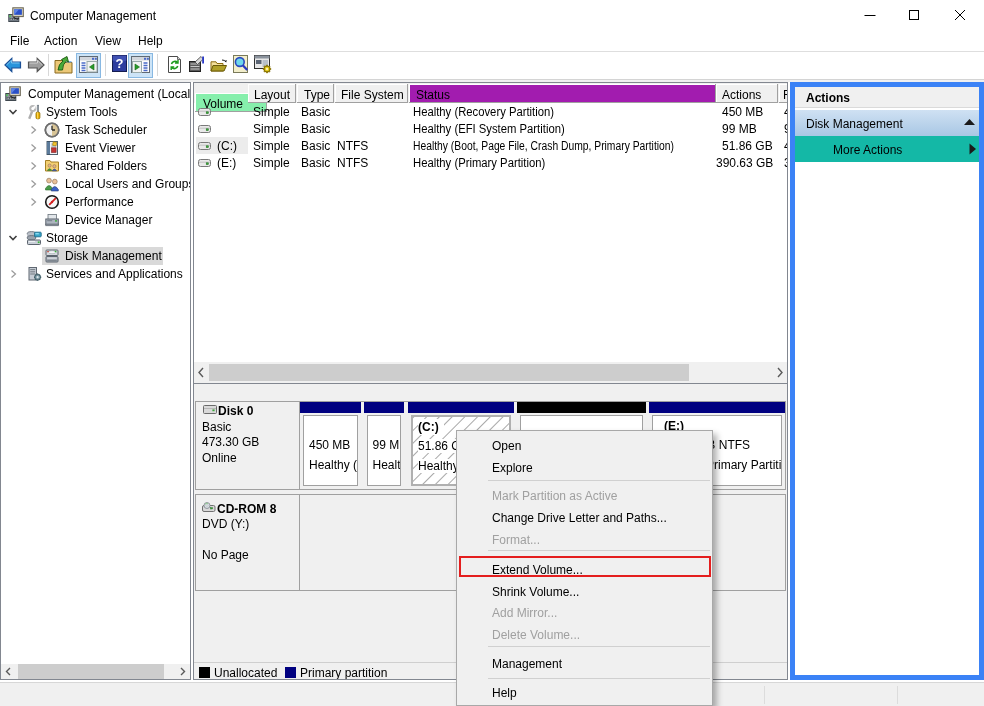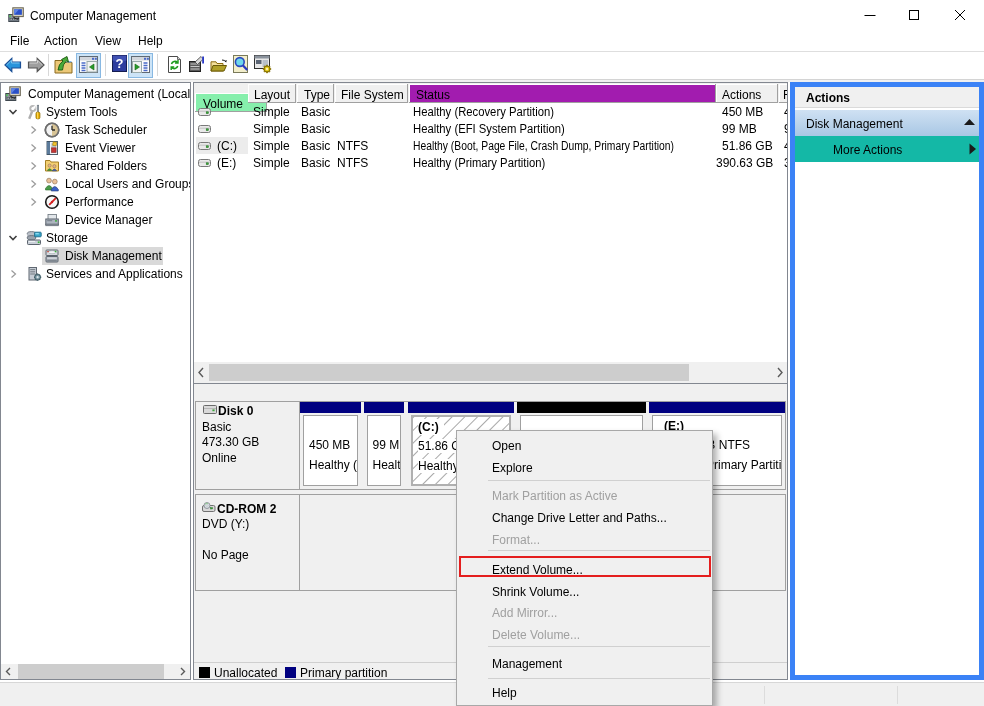--- a/index.html
+++ b/index.html
@@ -368,21 +368,21 @@
 </div>
 <div class="ab" style="left:1px;top:411px;width:591px;height:97px;background:#f0f0f0;border:1px solid #a0a0a0"></div>
 <div class="ab" style="left:1px;top:411px;width:105px;height:97px;border-right:1px solid #a0a0a0">
 <svg style="position:absolute;left:7px;top:8px" width="14" height="11" viewBox="0 0 14 11">
         <rect x="0.5" y="3.5" width="12.5" height="6" rx="1.5" fill="#d9d9d9" stroke="#707070" stroke-width="1"></rect>
         <circle cx="5" cy="3.5" r="3" fill="#d8dce2" stroke="#80888e" stroke-width="0.8"></circle>
         <circle cx="5" cy="3.5" r="0.9" fill="#fff" stroke="#9aa" stroke-width="0.5"></circle>
         <path d="M3.2,2.2 a2.2,2.2 0 0 1 2.6,-0.6" stroke="#7ec87e" stroke-width="0.9" fill="none"></path>
         <rect x="8.6" y="5.6" width="2" height="1.4" fill="#3aa83a" stroke="#1a681a" stroke-width="0.4"></rect>
       </svg>
-<div style="position:absolute;left:22px;top:8px;font-weight:bold;font-size:12px">CD-ROM 2</div>
+<div style="position:absolute;left:22px;top:8px;font-weight:bold;font-size:12px">CD-ROM 8</div>
 <div style="position:absolute;left:7px;top:23px;font-size:12px">DVD (Y:)</div>
 <div style="position:absolute;left:7px;top:54px;font-size:12px">No Page</div>
 </div>
 <div class="ab" style="left:0;top:579px;width:593px;height:18px;background:#f0f0f0;border-top:1px solid #cfcfcf">
 <div style="position:absolute;left:5px;top:4px;width:11px;height:11px;background:#000"></div>
 <div style="position:absolute;left:20px;top:3px;font-size:12px">Unallocated</div>
 <div style="position:absolute;left:91px;top:4px;width:11px;height:11px;background:#000080"></div>
 <div style="position:absolute;left:106px;top:3px;font-size:12px">Primary partition</div>
 </div>
 </div>

